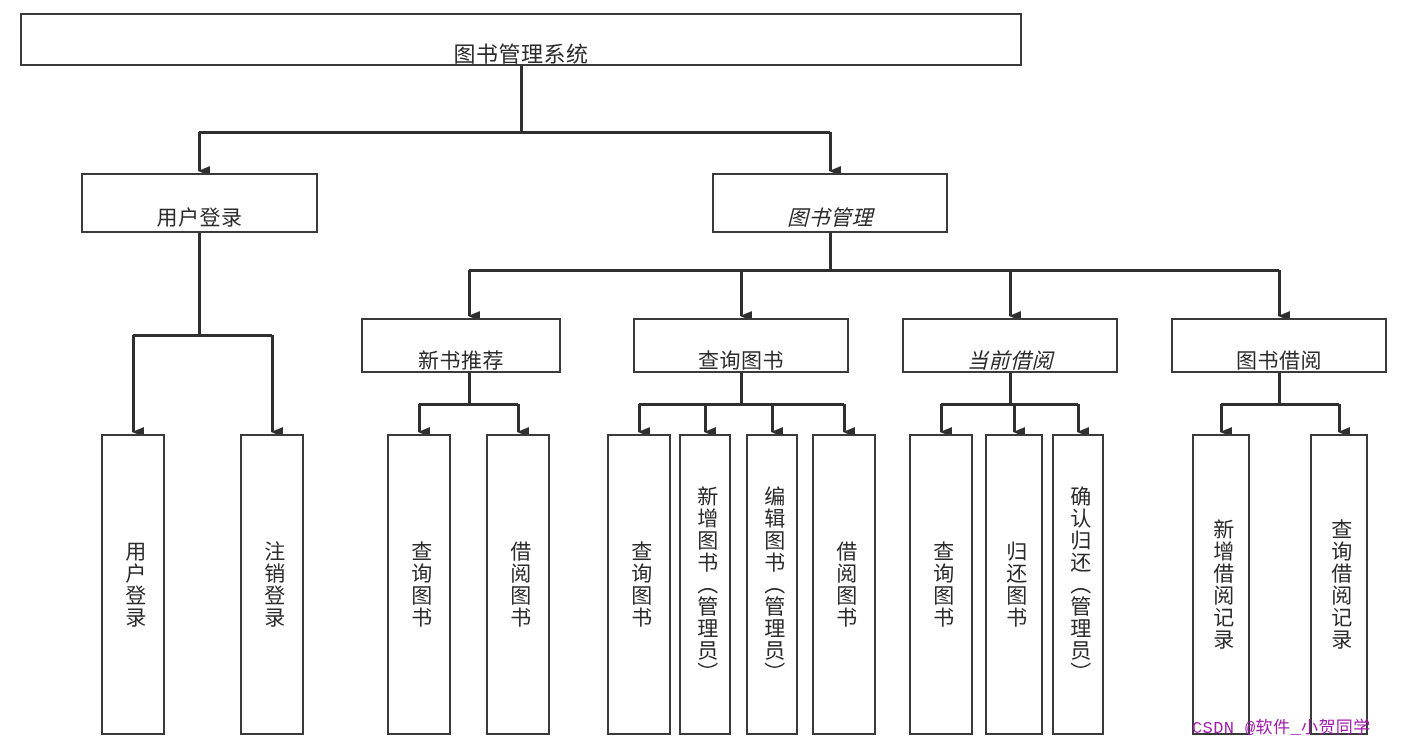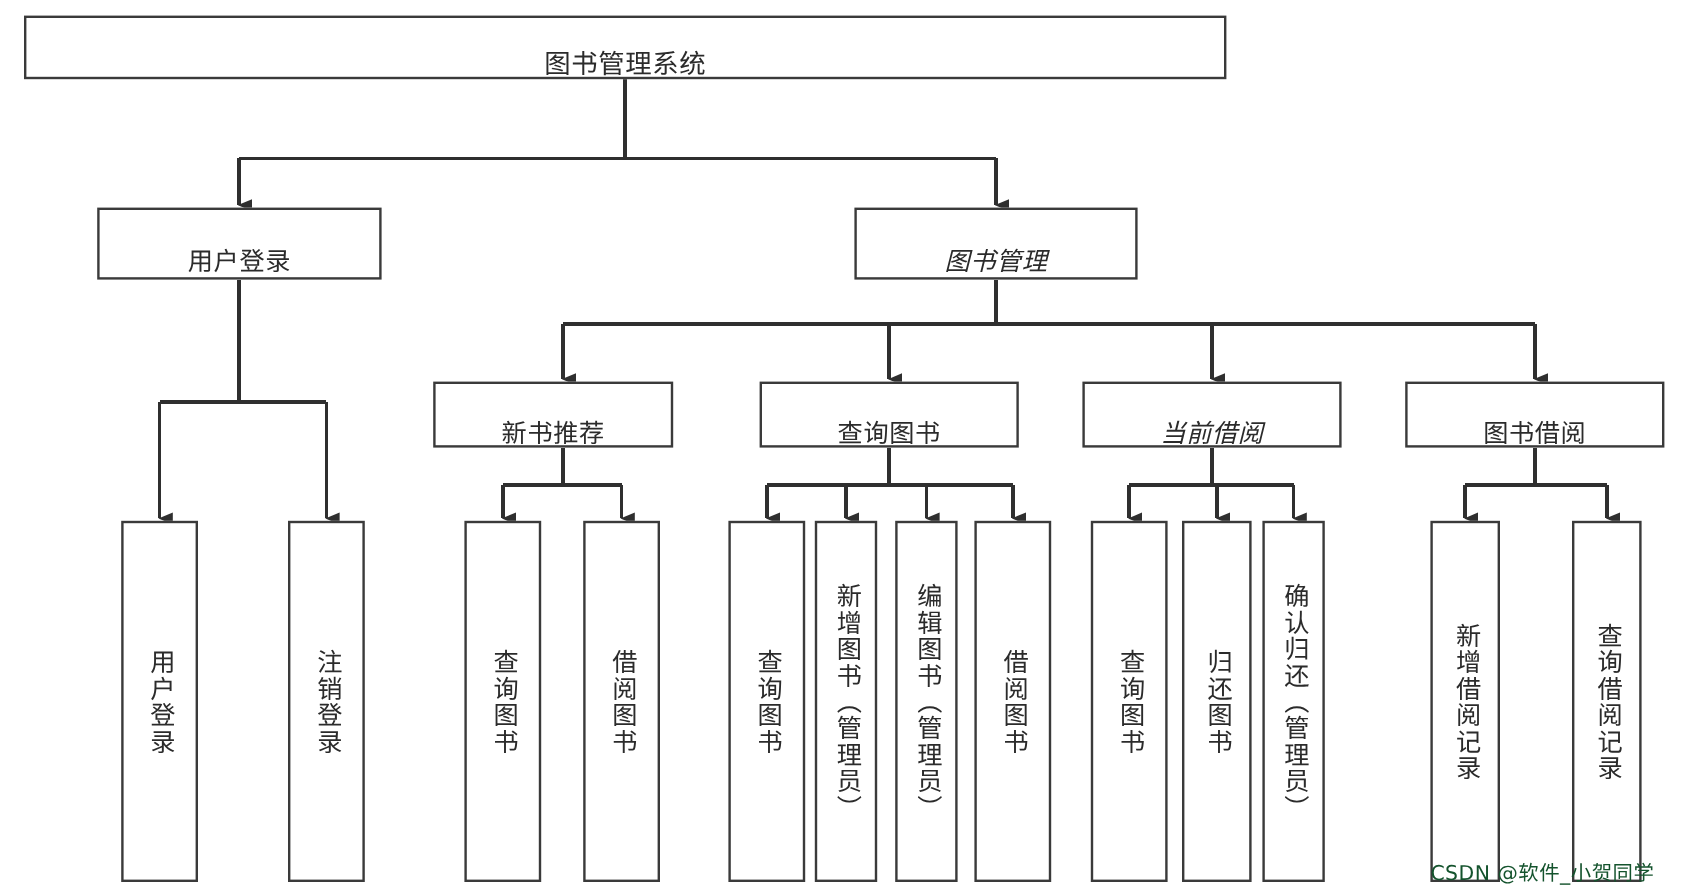--- a/index.html
+++ b/index.html
@@ -53,25 +53,26 @@
     line-height: 1.22;
     letter-spacing: 1px;
     writing-mode: vertical-rl;
     text-orientation: upright;
     text-align: center;
     white-space: nowrap;
   }
   .node-root .node-label-h { font-size: 22px; }
   .watermark {
     position: absolute;
-    color: #14532d;
+    color: #a21caf;
     font-size: 17px;
     white-space: nowrap;
     letter-spacing: 0.4px;
     pointer-events: none;
+    font-family: Liberation Mono, monospace;
   }
 </style>
 </head>
 <body>
 
 <div id="diagram-root">
 
   <svg class="diagram-canvas" viewBox="0 0 1405 747" xmlns="http://www.w3.org/2000/svg">
     <defs>
       <marker id="arrowhead" viewBox="0 0 10 12" refX="5" refY="11" markerWidth="10" markerHeight="12" orient="auto-start-reverse" markerUnits="userSpaceOnUse">

